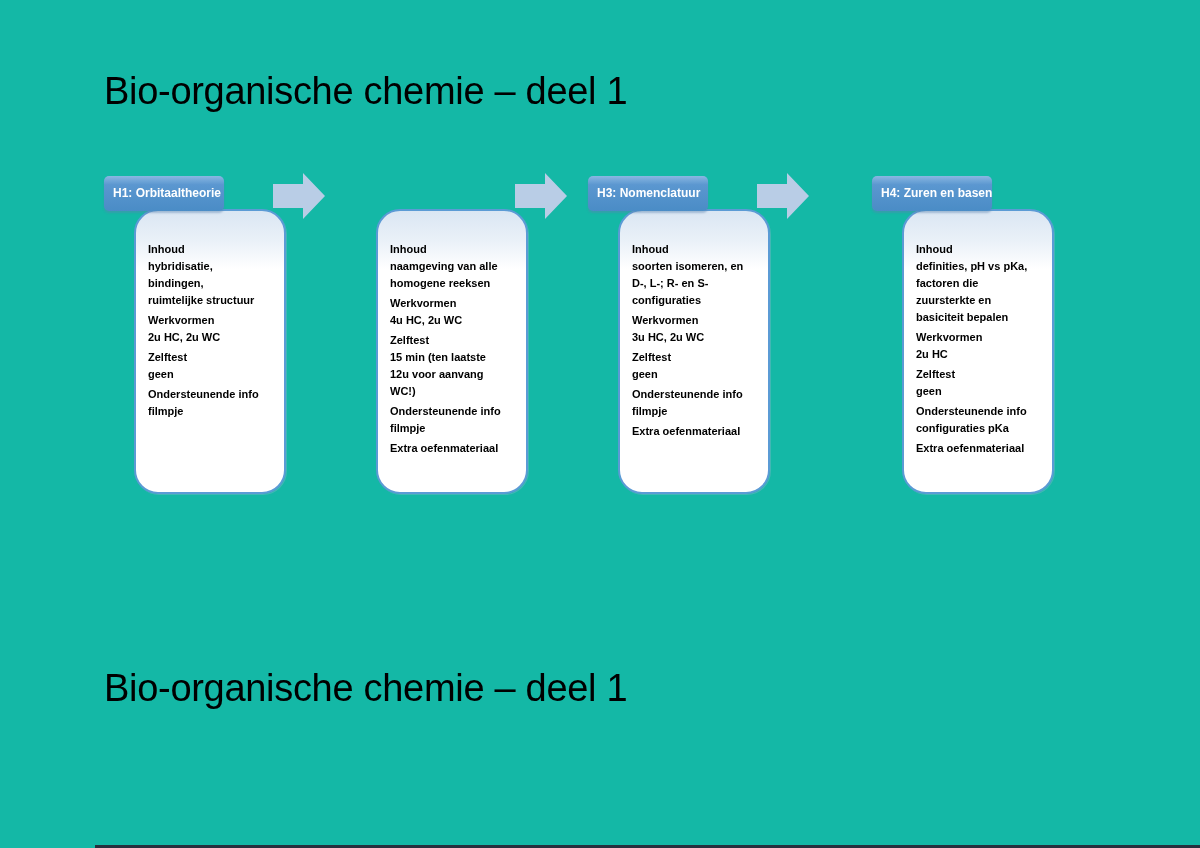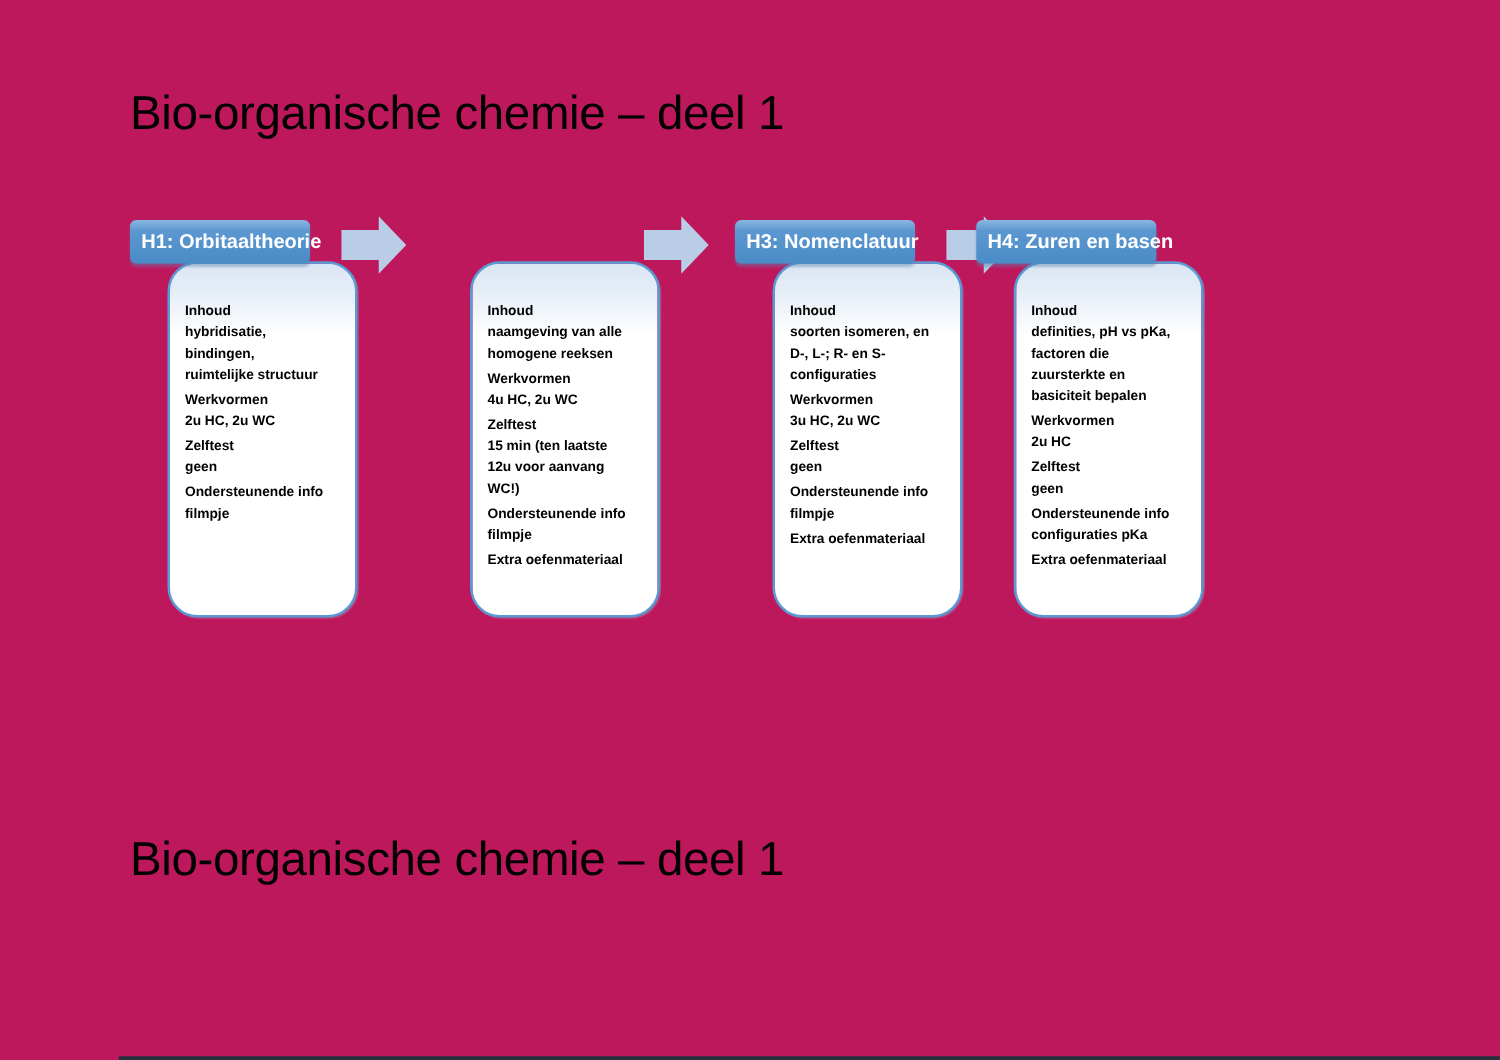--- a/index.html
+++ b/index.html
@@ -1,38 +1,38 @@
 <!DOCTYPE html>
 <html><head>
 <meta charset="utf-8">
 <style>
   html,body { margin:0; padding:0; background:#fff; }
   .slide {
-    position:relative; width:1200px; height:848px; background:#be185d;
+    position:relative; width:1200px; height:848px; background:#14b8a6;
     font-family:"Liberation Sans", sans-serif; overflow:hidden;
   }
   .title {
     position:absolute; left:104px; color:#000; font-size:38px;
     font-weight:400; letter-spacing:-0.3px; white-space:nowrap;
   }
   .title-1 { top:70px; }
   .title-2 { top:667px; }
 
   .chapter { position:absolute; top:173px; width:240px; height:330px; }
   .chapter-1 { left:104px; }
   .chapter-2 { left:346px; }
   .chapter-3 { left:588px; }
-  .chapter-4 { left:781px; }
+  .chapter-4 { left:872px; }
 
   .chapter-header {
-    position:absolute; left:0; top:3px; width:144px; height:35px;
+    position:absolute; left:0; top:3px; width:120px; height:35px;
     box-sizing:border-box; padding-left:9px; z-index:2;
     border-radius:5px;
     background:linear-gradient(180deg,#8ab7e2 0%,#5b97d0 25%,#4a8cc6 100%);
-    color:#fff; font-weight:bold; font-size:16px; line-height:35px;
+    color:#fff; font-weight:bold; font-size:12px; line-height:35px;
     white-space:nowrap;
     box-shadow:0 2px 2px rgba(90,130,175,0.45);
   }
   .chapter-box {
     position:absolute; left:30px; top:36px; width:152px; height:285px;
     box-sizing:border-box; z-index:1;
     border:2.5px solid #5b9bd5; border-radius:24px;
     background:linear-gradient(180deg,#dae6f3 0px,#eaf1f8 30px,#ffffff 58px);
     box-shadow:1px 1px 0 rgba(150,180,210,0.35);
   }

